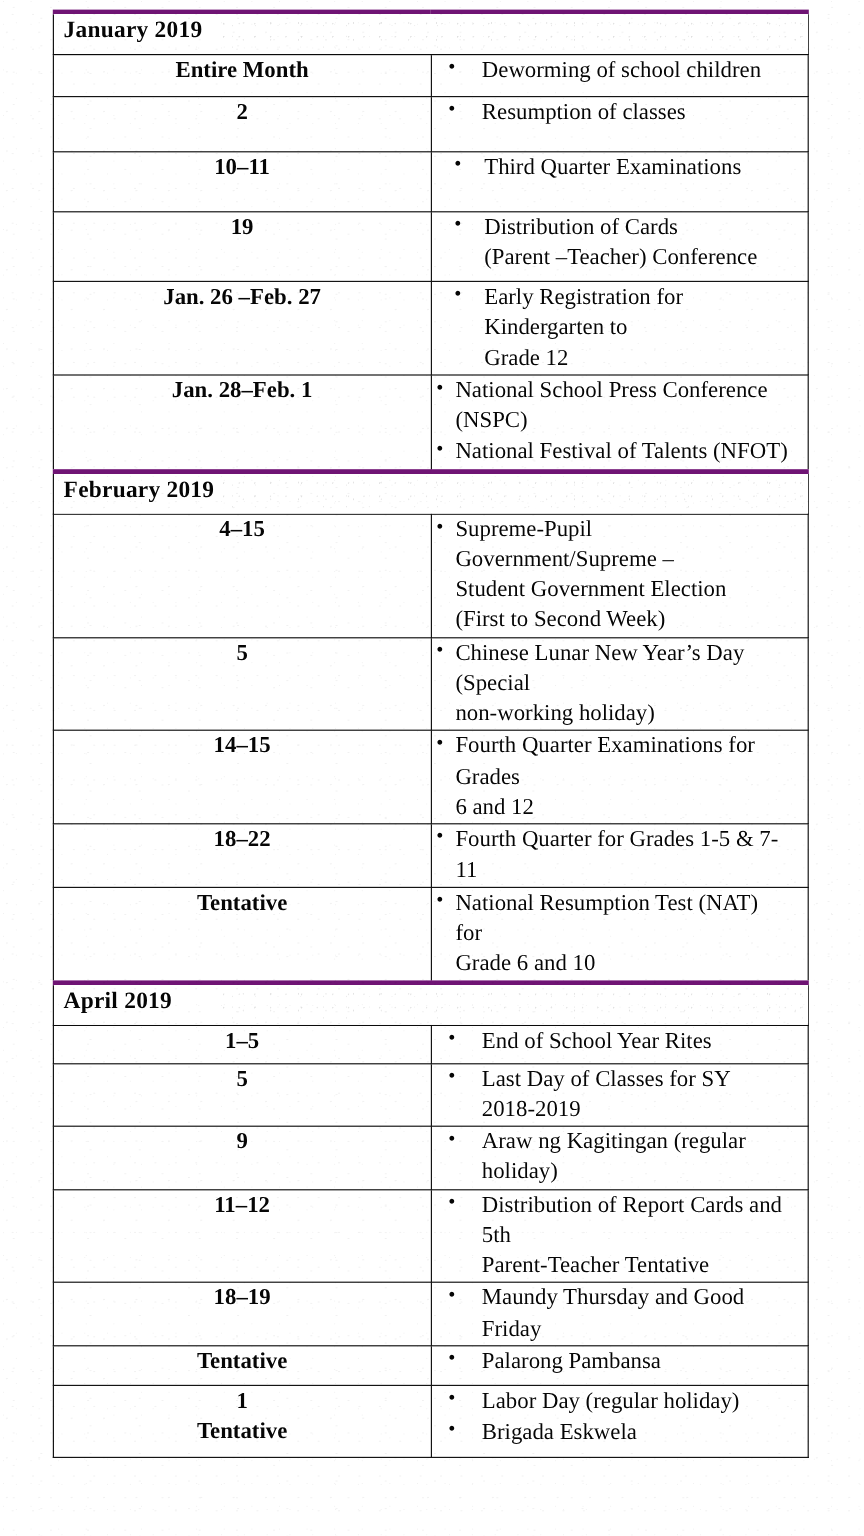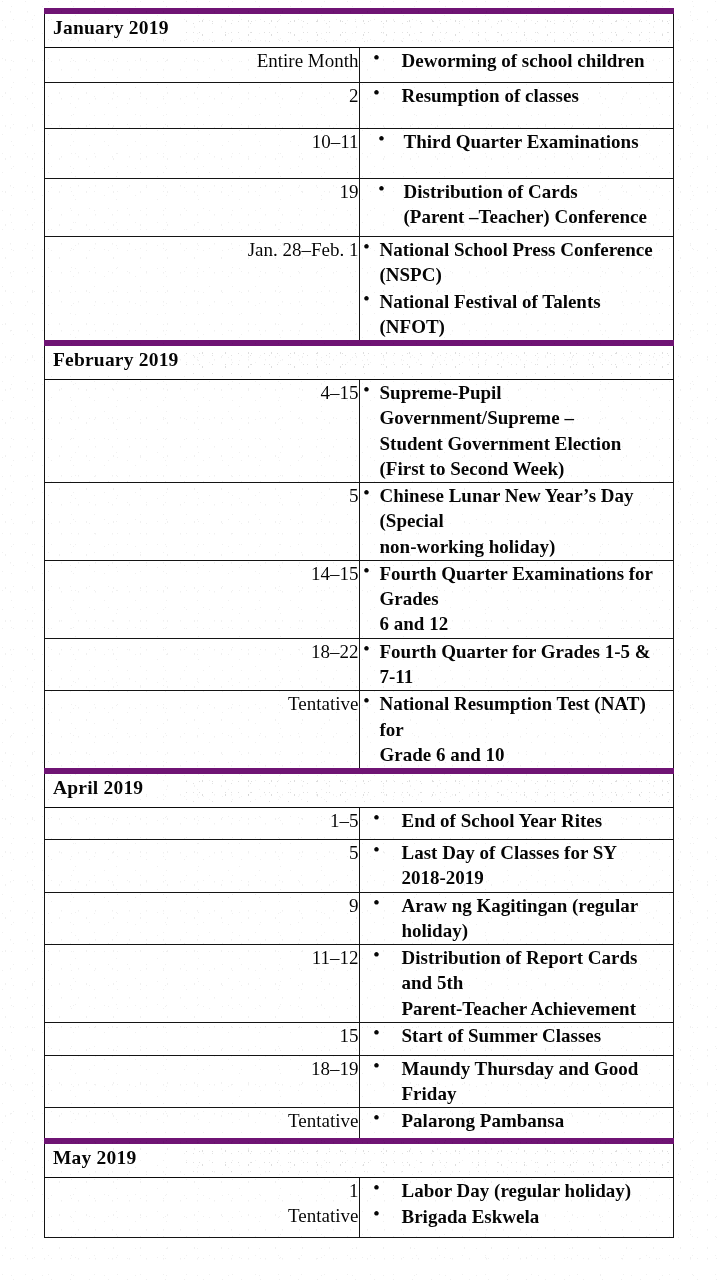--- a/index.html
+++ b/index.html
@@ -48,21 +48,21 @@
   }
   table.cal td {
     border: 1px solid #1a1a1a;
     vertical-align: top;
     padding: 0;
     background: #ffffff;
   }
 
   
   tr.month-row td {
-    border-top: 6px solid #701a75;
+    border-top: 4px solid #701a75;
     border-bottom: 1.5px solid #111;
     padding: 3px 12px 4px 8px;
     font-weight: bold;
     font-size: 19.5px;
     letter-spacing: 0.2px;
     height: 26px;
     position: relative;
   }
   tr.month-row td .speck {
     position: absolute;
@@ -72,42 +72,42 @@
       radial-gradient(circle at 10% 40%, #555 0.7px, transparent 0.8px),
       radial-gradient(circle at 46% 70%, #666 0.6px, transparent 0.7px),
       radial-gradient(circle at 77% 28%, #555 0.7px, transparent 0.8px);
     background-size: 13px 11px, 19px 9px, 23px 14px;
     pointer-events: none;
   }
 
   
   td.date-cell {
     width: 200px;
-    text-align: right;
+    text-align: center;
     font-size: 19px;
     padding: 4px 4px 4px 4px;
     line-height: 1.33;
+    font-weight: bold;
   }
 
   td.desc-cell {
     font-size: 19px;
     padding: 4px 4px 5px 0;
     line-height: 1.33;
   }
 
   ul.bl {
     margin: 0;
     padding: 0;
     list-style: none;
   }
   ul.bl li {
     position: relative;
     padding-left: 42px;
     margin: 0 16px 1px 0;
-    font-weight: bold;
   }
   ul.bl li::before {
     content: "\2022";
     position: absolute;
     left: 14px;
     top: -1px;
     font-size: 17px;
     line-height: 1.33;
   }
   
@@ -176,20 +176,31 @@
         <td class="desc-cell">
           <ul class="bl wide">
             <li>
               <span>Distribution of Cards</span>
               <span class="cont">(Parent –Teacher) Conference</span>
             </li>
           </ul>
         </td>
       </tr>
 
+      <tr style="height:56px">
+        <td class="date-cell">Jan. 26 –Feb. 27</td>
+        <td class="desc-cell">
+          <ul class="bl wide">
+            <li>
+              <span>Early Registration for Kindergarten to</span>
+              <span class="cont">Grade 12</span>
+            </li>
+          </ul>
+        </td>
+      </tr>
 
       <tr style="height:80px">
         <td class="date-cell">Jan. 28–Feb. 1</td>
         <td class="desc-cell">
           <ul class="bl tight">
             <li>
               <span>National School Press Conference</span>
               <span class="cont">(NSPC)</span>
             </li>
             <li>
@@ -306,36 +317,26 @@
           </ul>
         </td>
       </tr>
 
       <tr style="height:62px">
         <td class="date-cell">11–12</td>
         <td class="desc-cell">
           <ul class="bl">
             <li>
               <span>Distribution of Report Cards and 5th</span>
-              <span class="cont">Parent-Teacher Achievement</span>
-            </li>
-          </ul>
-        </td>
-      </tr>
-
-      <tr style="height:33px">
-        <td class="date-cell">15</td>
-        <td class="desc-cell">
-          <ul class="bl">
-            <li>
-              <span>Start of Summer Classes</span>
-            </li>
-          </ul>
-        </td>
-      </tr>
+              <span class="cont">Parent-Teacher Tentative</span>
+            </li>
+          </ul>
+        </td>
+      </tr>
+
 
       <tr style="height:33px">
         <td class="date-cell">18–19</td>
         <td class="desc-cell">
           <ul class="bl">
             <li>
               <span>Maundy Thursday and Good Friday</span>
             </li>
           </ul>
         </td>
@@ -345,26 +346,20 @@
         <td class="date-cell">Tentative</td>
         <td class="desc-cell">
           <ul class="bl">
             <li>
               <span>Palarong Pambansa</span>
             </li>
           </ul>
         </td>
       </tr>
 
-      <tr class="month-row">
-        <td colspan="2">
-          <span>May 2019</span>
-          <span class="speck"></span>
-        </td>
-      </tr>
 
       <tr style="height:60px">
         <td class="date-cell">
           <span class="cont">1</span>
           <span class="cont">Tentative</span>
         </td>
         <td class="desc-cell">
           <ul class="bl">
             <li>
               <span>Labor Day (regular holiday)</span>

